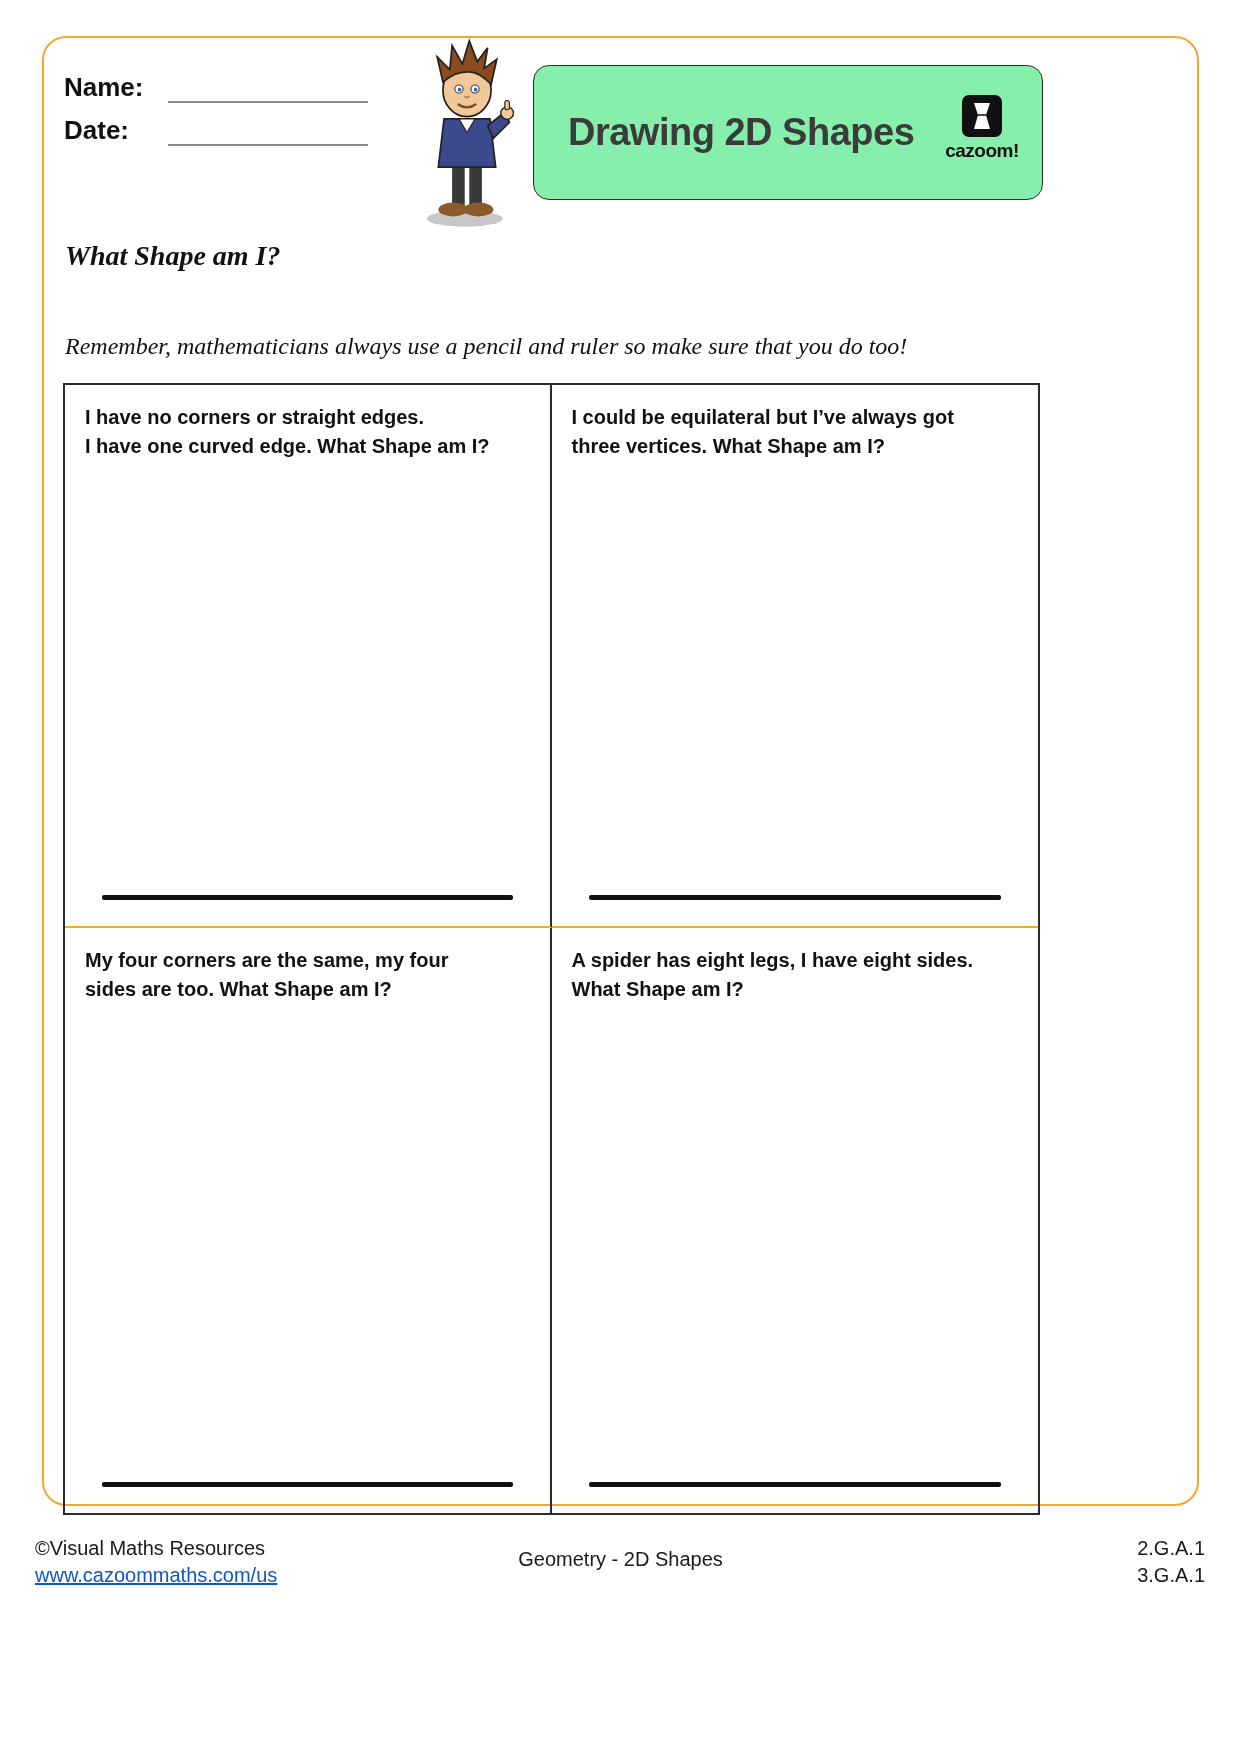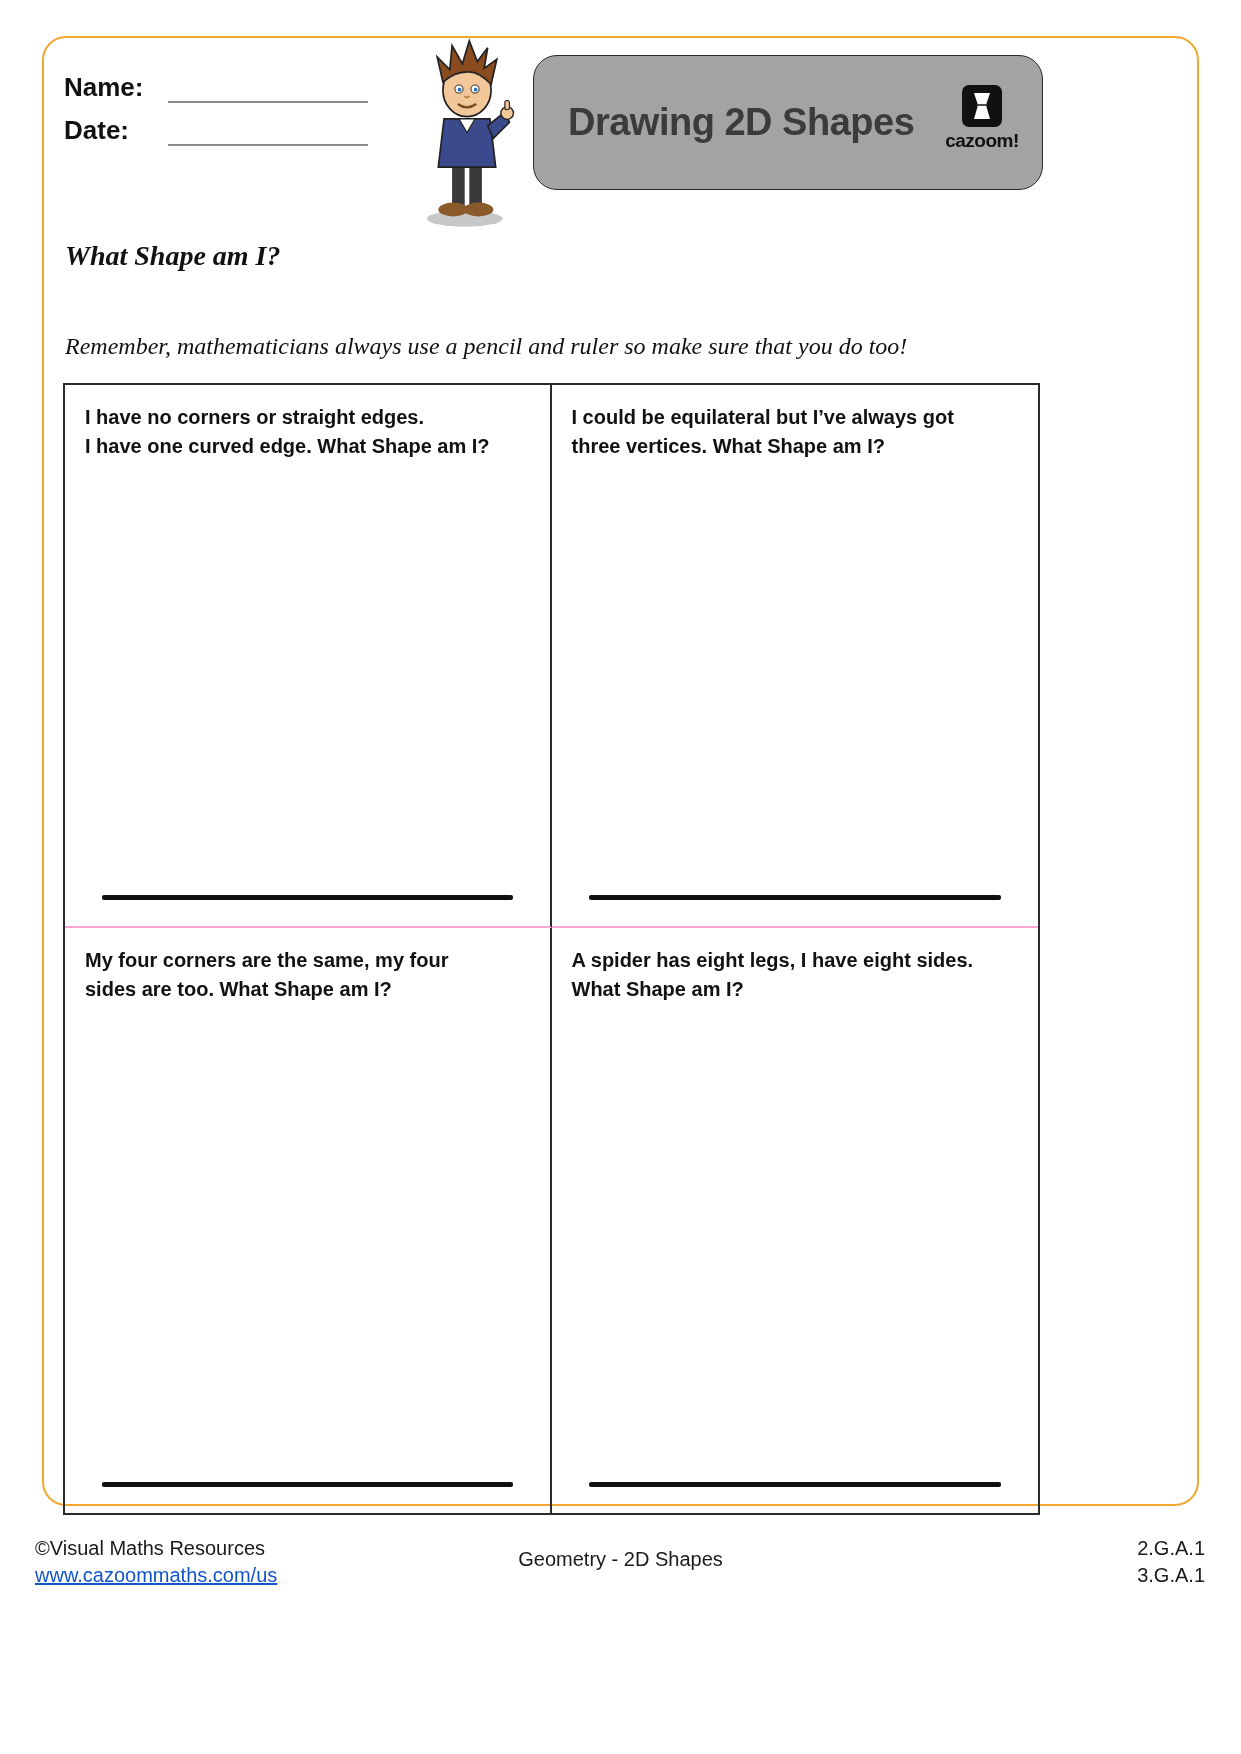--- a/index.html
+++ b/index.html
@@ -22,25 +22,25 @@
   
   .field-row { position:absolute; left:64px; display:flex; align-items:flex-end; }
   .field-row.name { top:72px; }
   .field-row.date { top:115px; }
   .field-label { font-weight:bold; font-size:26px; color:#111; width:104px; }
   .fill-line { display:inline-block; width:200px; border-bottom:2px solid #8a8a8a; height:30px; }
 
   .character { position:absolute; left:408px; top:34px; width:118px; height:195px; }
 
   .title-box {
-    position:absolute; left:533px; top:55px;
+    position:absolute; left:533px; top:65px;
     width:510px; height:135px;
-    background:#a3a3a3;
+    background:#86efac;
     border:1.5px solid #2b2b2b;
-    border-radius:24px;
+    border-radius:16px;
     display:flex; align-items:center;
   }
   .title-text {
     font-size:38px; font-weight:bold; color:#3b3b3b;
     padding-left:34px; letter-spacing:-0.5px;
     font-family:"Liberation Sans", sans-serif;
   }
   .logo {
     position:absolute; right:18px; top:28px;
     width:84px; text-align:center;
@@ -64,21 +64,21 @@
   .clue-grid {
     position:absolute; left:63px; top:383px;
     width:977px;
     display:grid;
     grid-template-columns:1fr 1fr;
     grid-template-rows:543px 585px;
     border:2px solid #2b2b2b;
   }
   .cell { position:relative; padding:18px 20px; }
   .cell.br { border-right:2px solid #2b2b2b; }
-  .cell.bb { border-bottom:2px solid #f9a8d4; }
+  .cell.bb { border-bottom:2px solid #eab308; }
   .clue {
     font-weight:bold; font-size:20px; line-height:29px;
     color:#111; white-space:pre-line;
   }
   .answer-line {
     position:absolute; left:37px; right:37px; bottom:26px;
     height:5px; background:#111; border-radius:2px;
   }
 
   

